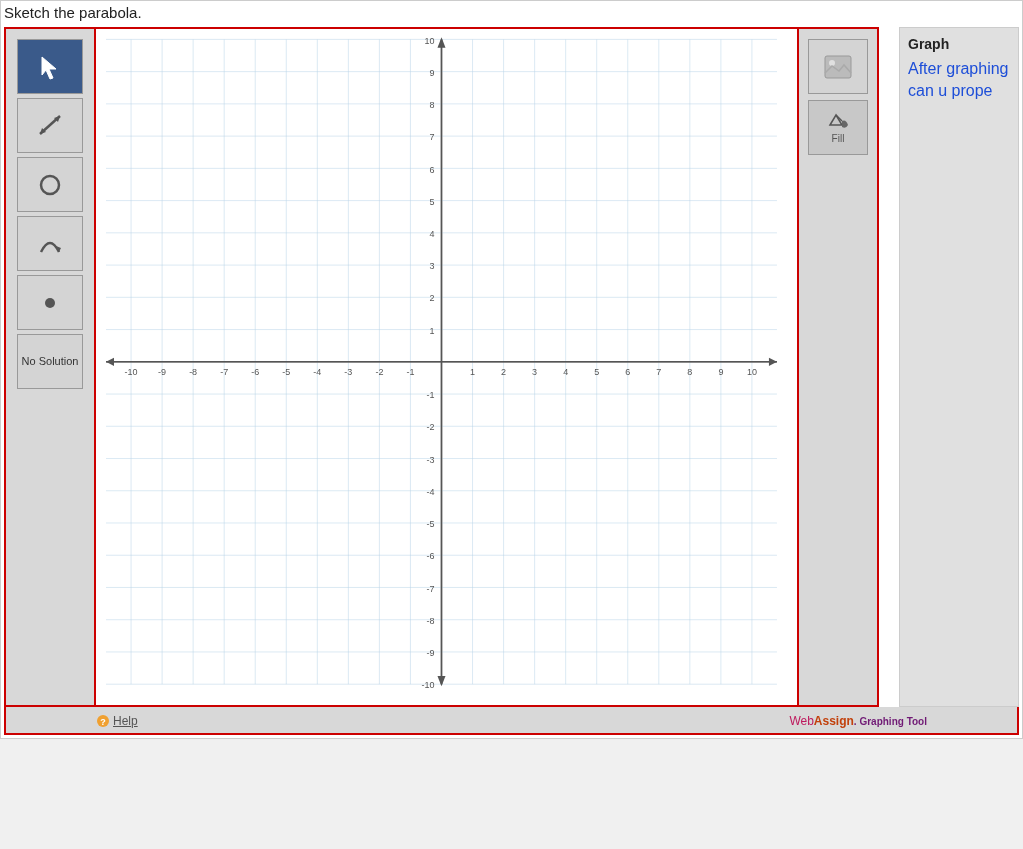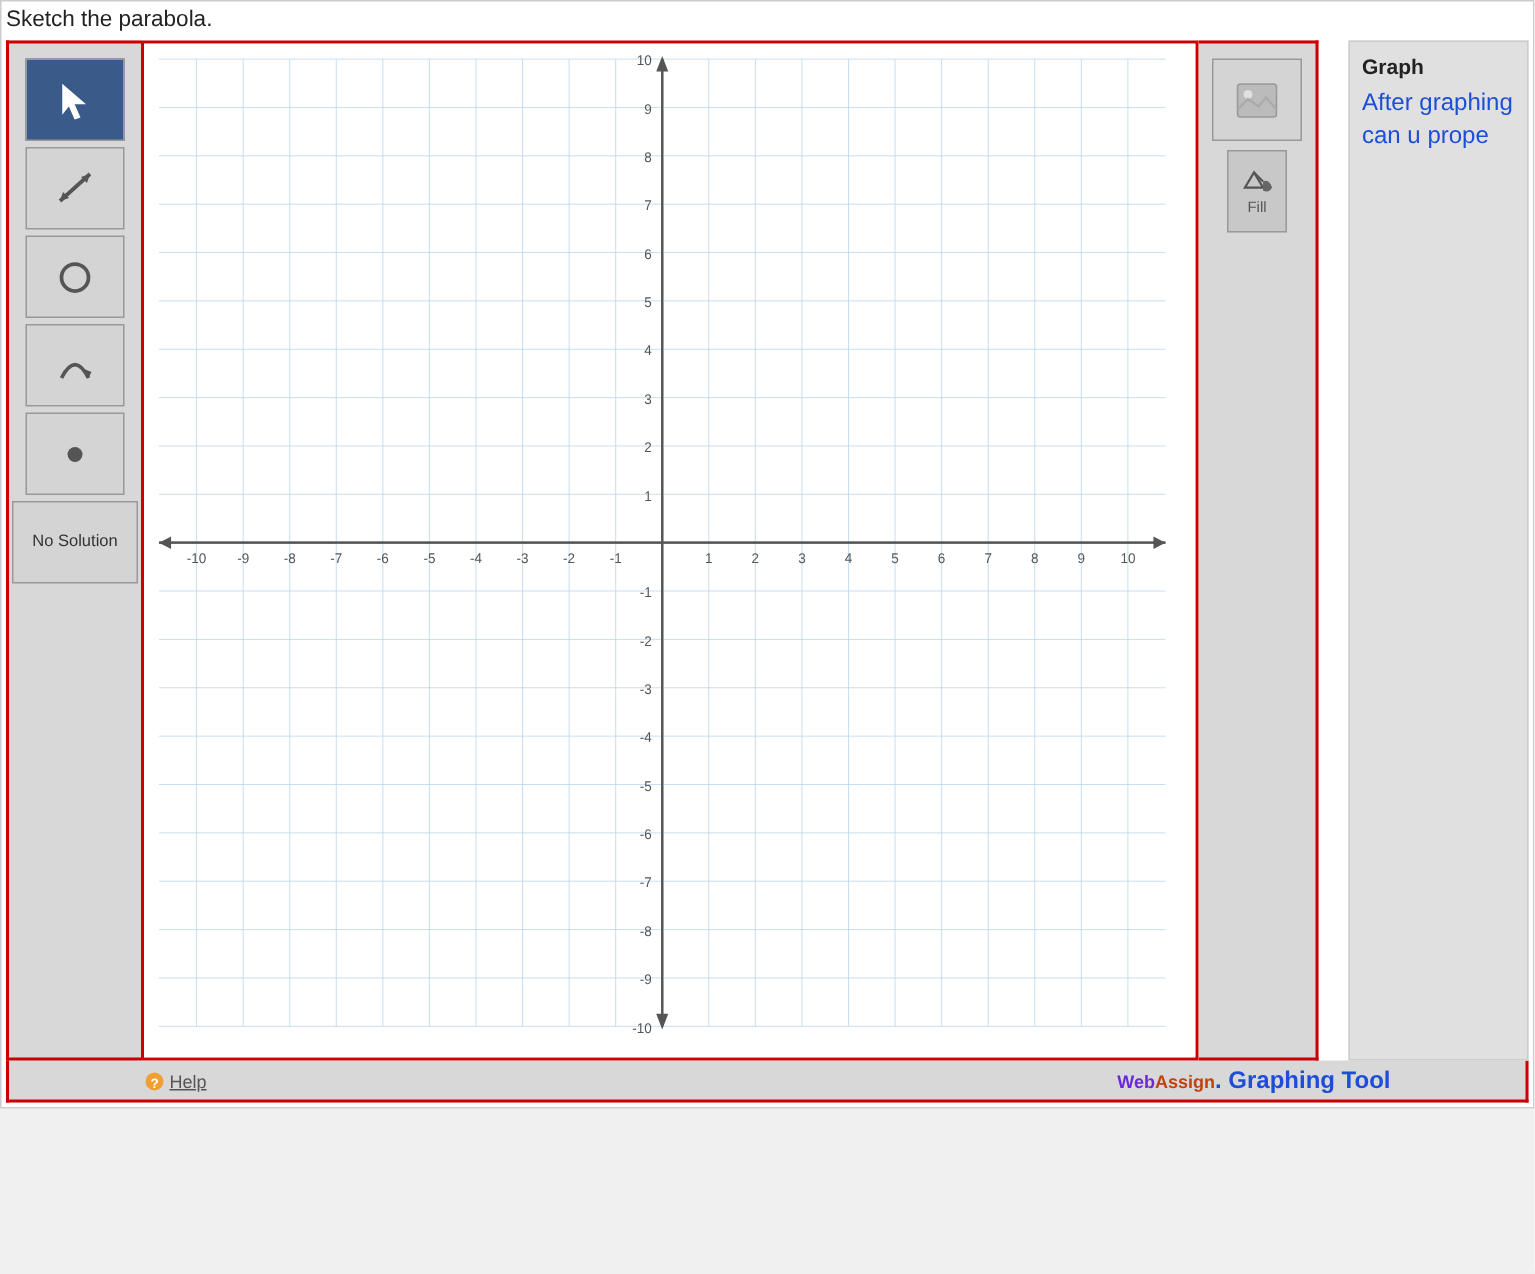--- a/index.html
+++ b/index.html
@@ -45,21 +45,21 @@
       justify-content: center;
       cursor: pointer;
       font-size: 22px;
       color: #444;
     }
     .tool-btn.active {
       background: #3a5a8a;
       color: white;
     }
     .tool-btn-small {
-      width: 84px;
+      width: 66px;
       height: 55px;
       background: #d4d4d4;
       border: 1px solid #999;
       display: flex;
       align-items: center;
       justify-content: center;
       cursor: pointer;
       font-size: 11px;
       color: #333;
       text-align: center;
@@ -95,21 +95,21 @@
       background: #d4d4d4;
       border: 1px solid #999;
       display: flex;
       align-items: center;
       justify-content: center;
       cursor: pointer;
       font-size: 12px;
       color: #555;
     }
     .fill-btn {
-      width: 40px;
+      width: 60px;
       height: 55px;
       background: #c8c8c8;
       border: 1px solid #999;
       display: flex;
       flex-direction: column;
       align-items: center;
       justify-content: center;
       cursor: pointer;
       font-size: 11px;
       color: #333;
@@ -356,16 +356,16 @@
 
   <div class="bottom-area">
     <div class="help-link">
       <svg width="14" height="14" viewBox="0 0 14 14">
         <circle cx="7" cy="7" r="6" fill="#f0a030" stroke="none"></circle>
         <text x="7" y="11" text-anchor="middle" font-size="9" fill="white" font-weight="bold">?</text>
       </svg>
       <span>Help</span>
     </div>
     <div class="watermark">
-      <span style="color:#6d28d9;font-weight:bold">Web</span><span style="color:#c2410c;font-weight:bold">Assign</span><span style="color:#1d4ed8;font-size:16px">. Graphing Tool</span>
+      <span style="color:#be185d;font-weight:normal">Web</span><span style="color:#c2410c;font-weight:bold">Assign</span><span style="color:#701a75;font-size:10px">. Graphing Tool</span>
     </div>
   </div>
 </div>
 
 </body></html>

